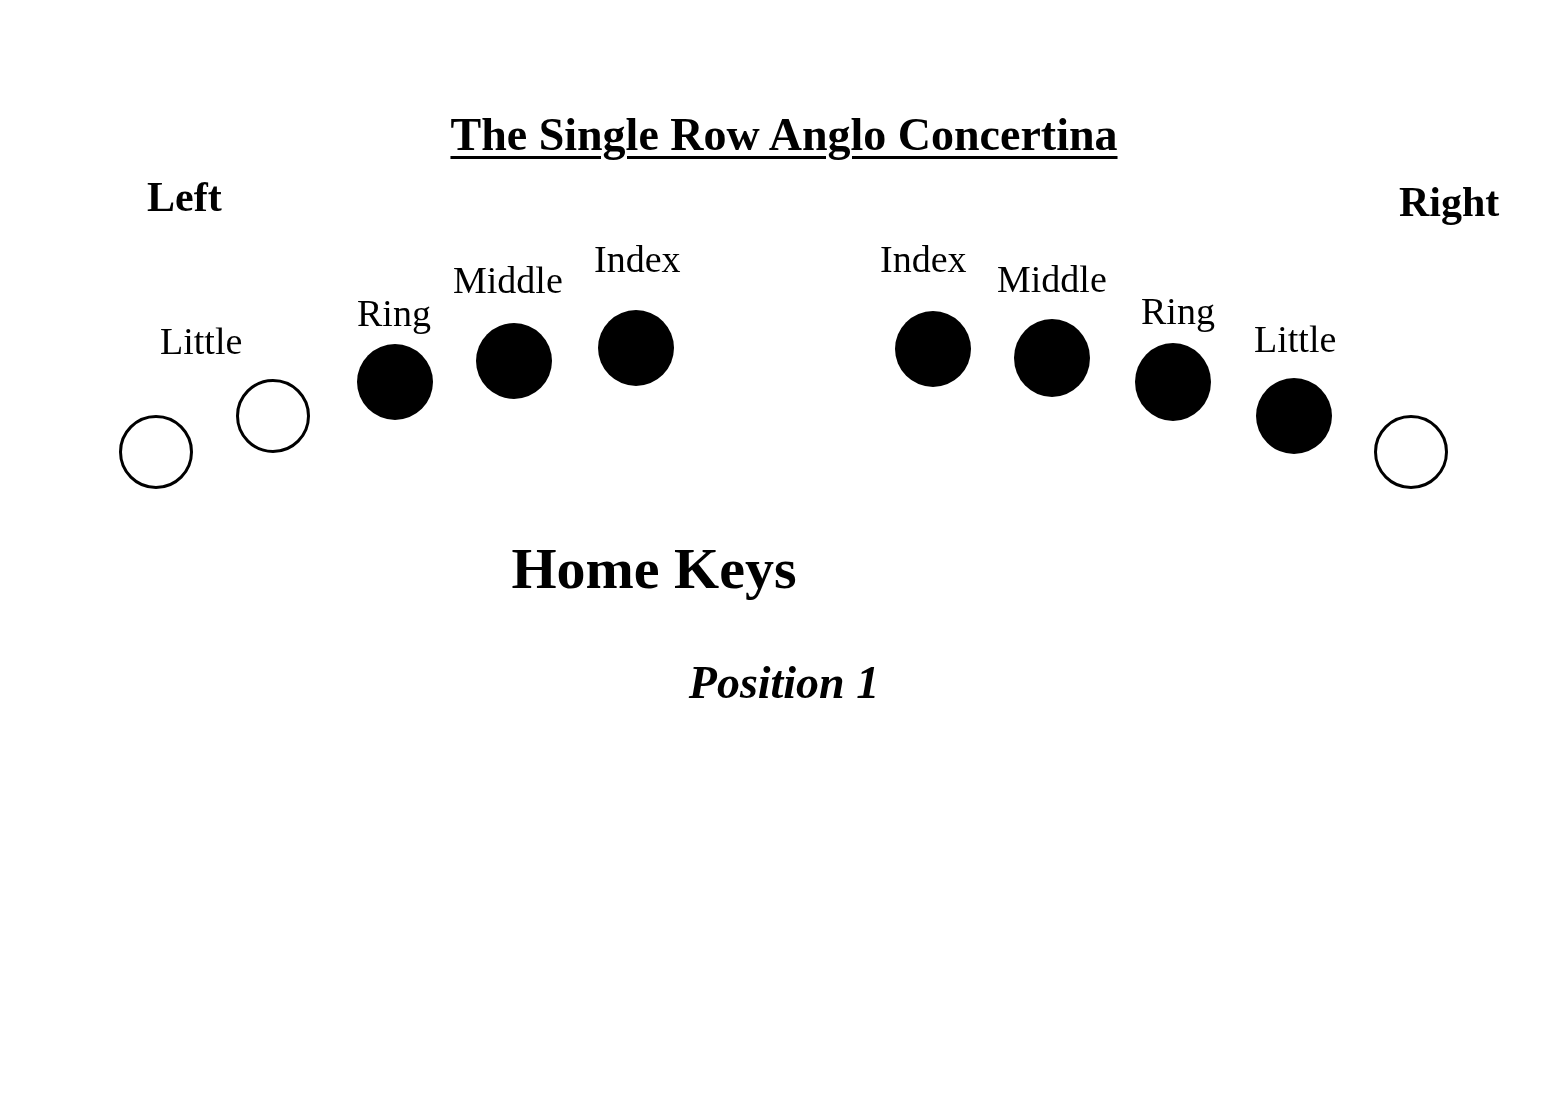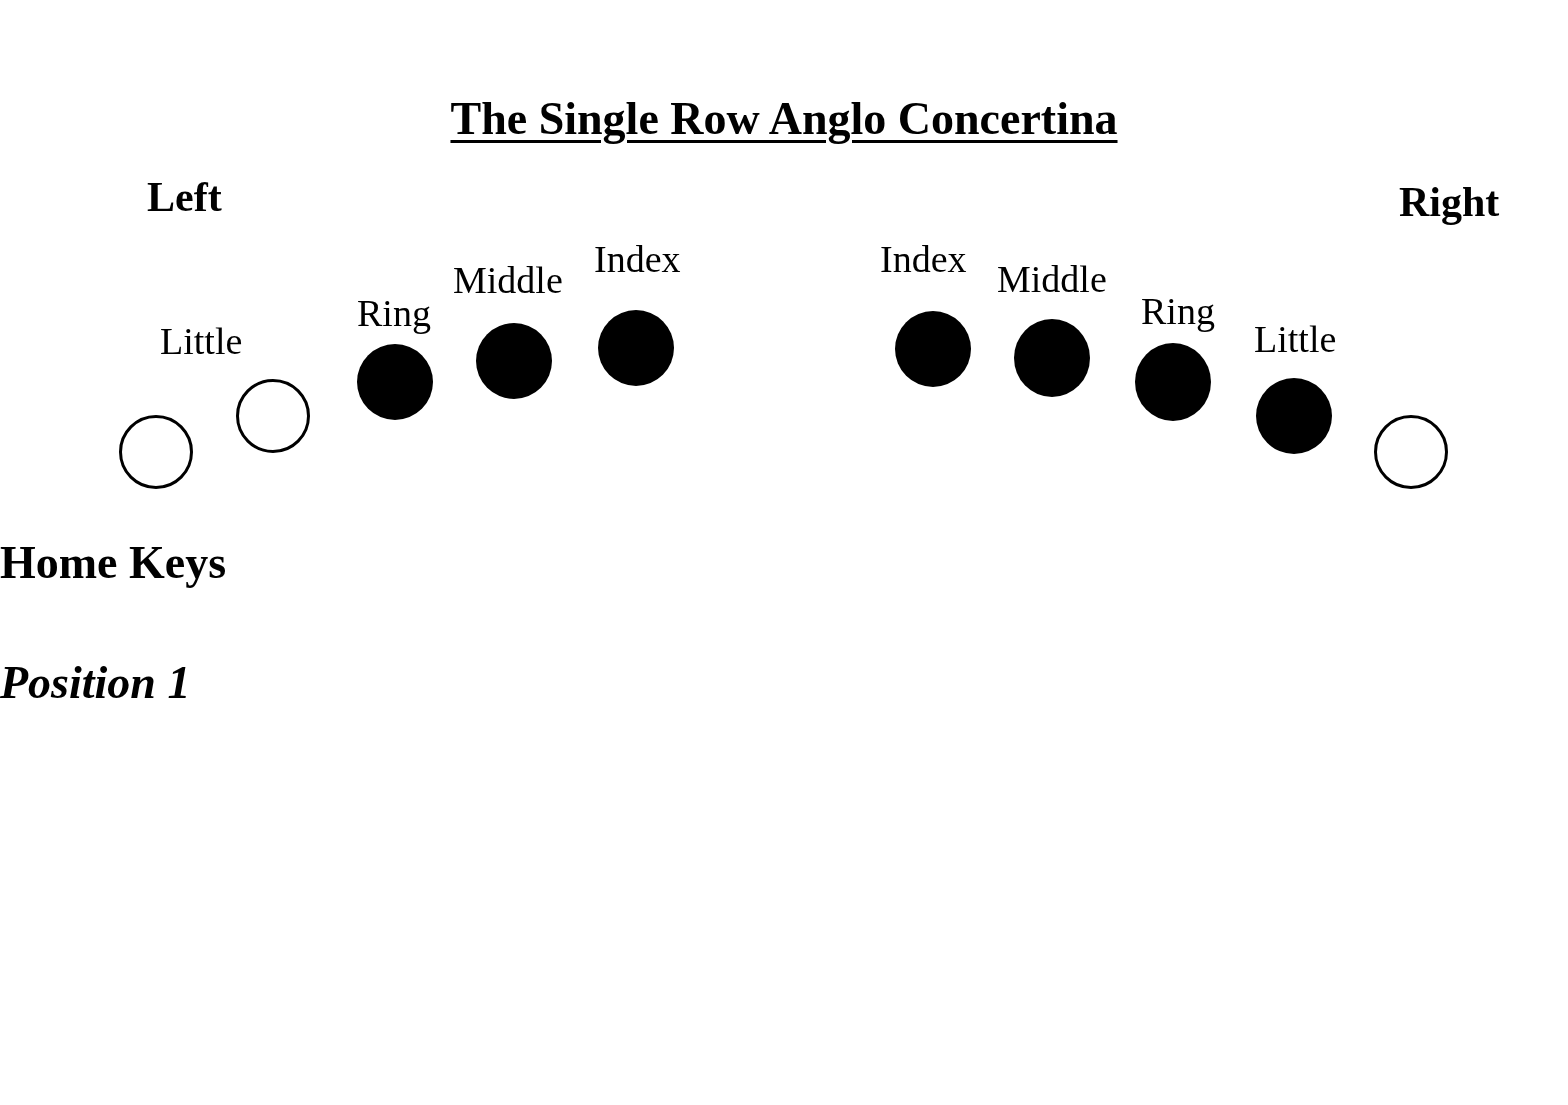--- a/index.html
+++ b/index.html
@@ -1,24 +1,24 @@
 <!DOCTYPE html>
 <html><head>
   <meta charset="utf-8">
   <style>
     html, body { margin: 0; padding: 0; background: #ffffff; }
     body { width: 1568px; height: 1105px; position: relative; overflow: hidden;
            font-family: "Liberation Serif", "DejaVu Serif", serif; color: #000; }
     .abs { position: absolute; white-space: nowrap; line-height: 1; }
-    .title { left: 0; width: 1568px; text-align: center; top: 96px; font-size: 46px; font-weight: bold; }
+    .title { left: 0; width: 1568px; text-align: center; top: 112px; font-size: 46px; font-weight: bold; }
     .title span { text-decoration: underline; text-decoration-thickness: 3px; text-underline-offset: 6px; }
     .side { font-size: 42px; font-weight: bold; margin-left: 45px; }
     .finger { font-size: 38px; }
-    .home { left: 0; width: 1308px; text-align: left; top: 540px; font-size: 46px; font-weight: bold; }
-    .pos { left: 0; width: 1568px; text-align: left; top: 660px; font-size: 46px; font-weight: bold; font-style: italic; }
+    .home { left: 0; width: 1308px; text-align: center; top: 540px; font-size: 58px; font-weight: bold; }
+    .pos { left: 0; width: 1568px; text-align: center; top: 660px; font-size: 46px; font-weight: bold; font-style: italic; }
     .key { position: absolute; border-radius: 50%; box-sizing: border-box; }
     .key.filled { background: #000; }
     .key.empty { background: #fff; border: 3px solid #000; }
   </style>
 </head>
 <body>
 
 <div class="abs title"><span>The Single Row Anglo Concertina</span></div>
 
 <div class="abs side" style="left:102px; top:176px;">Left</div>

